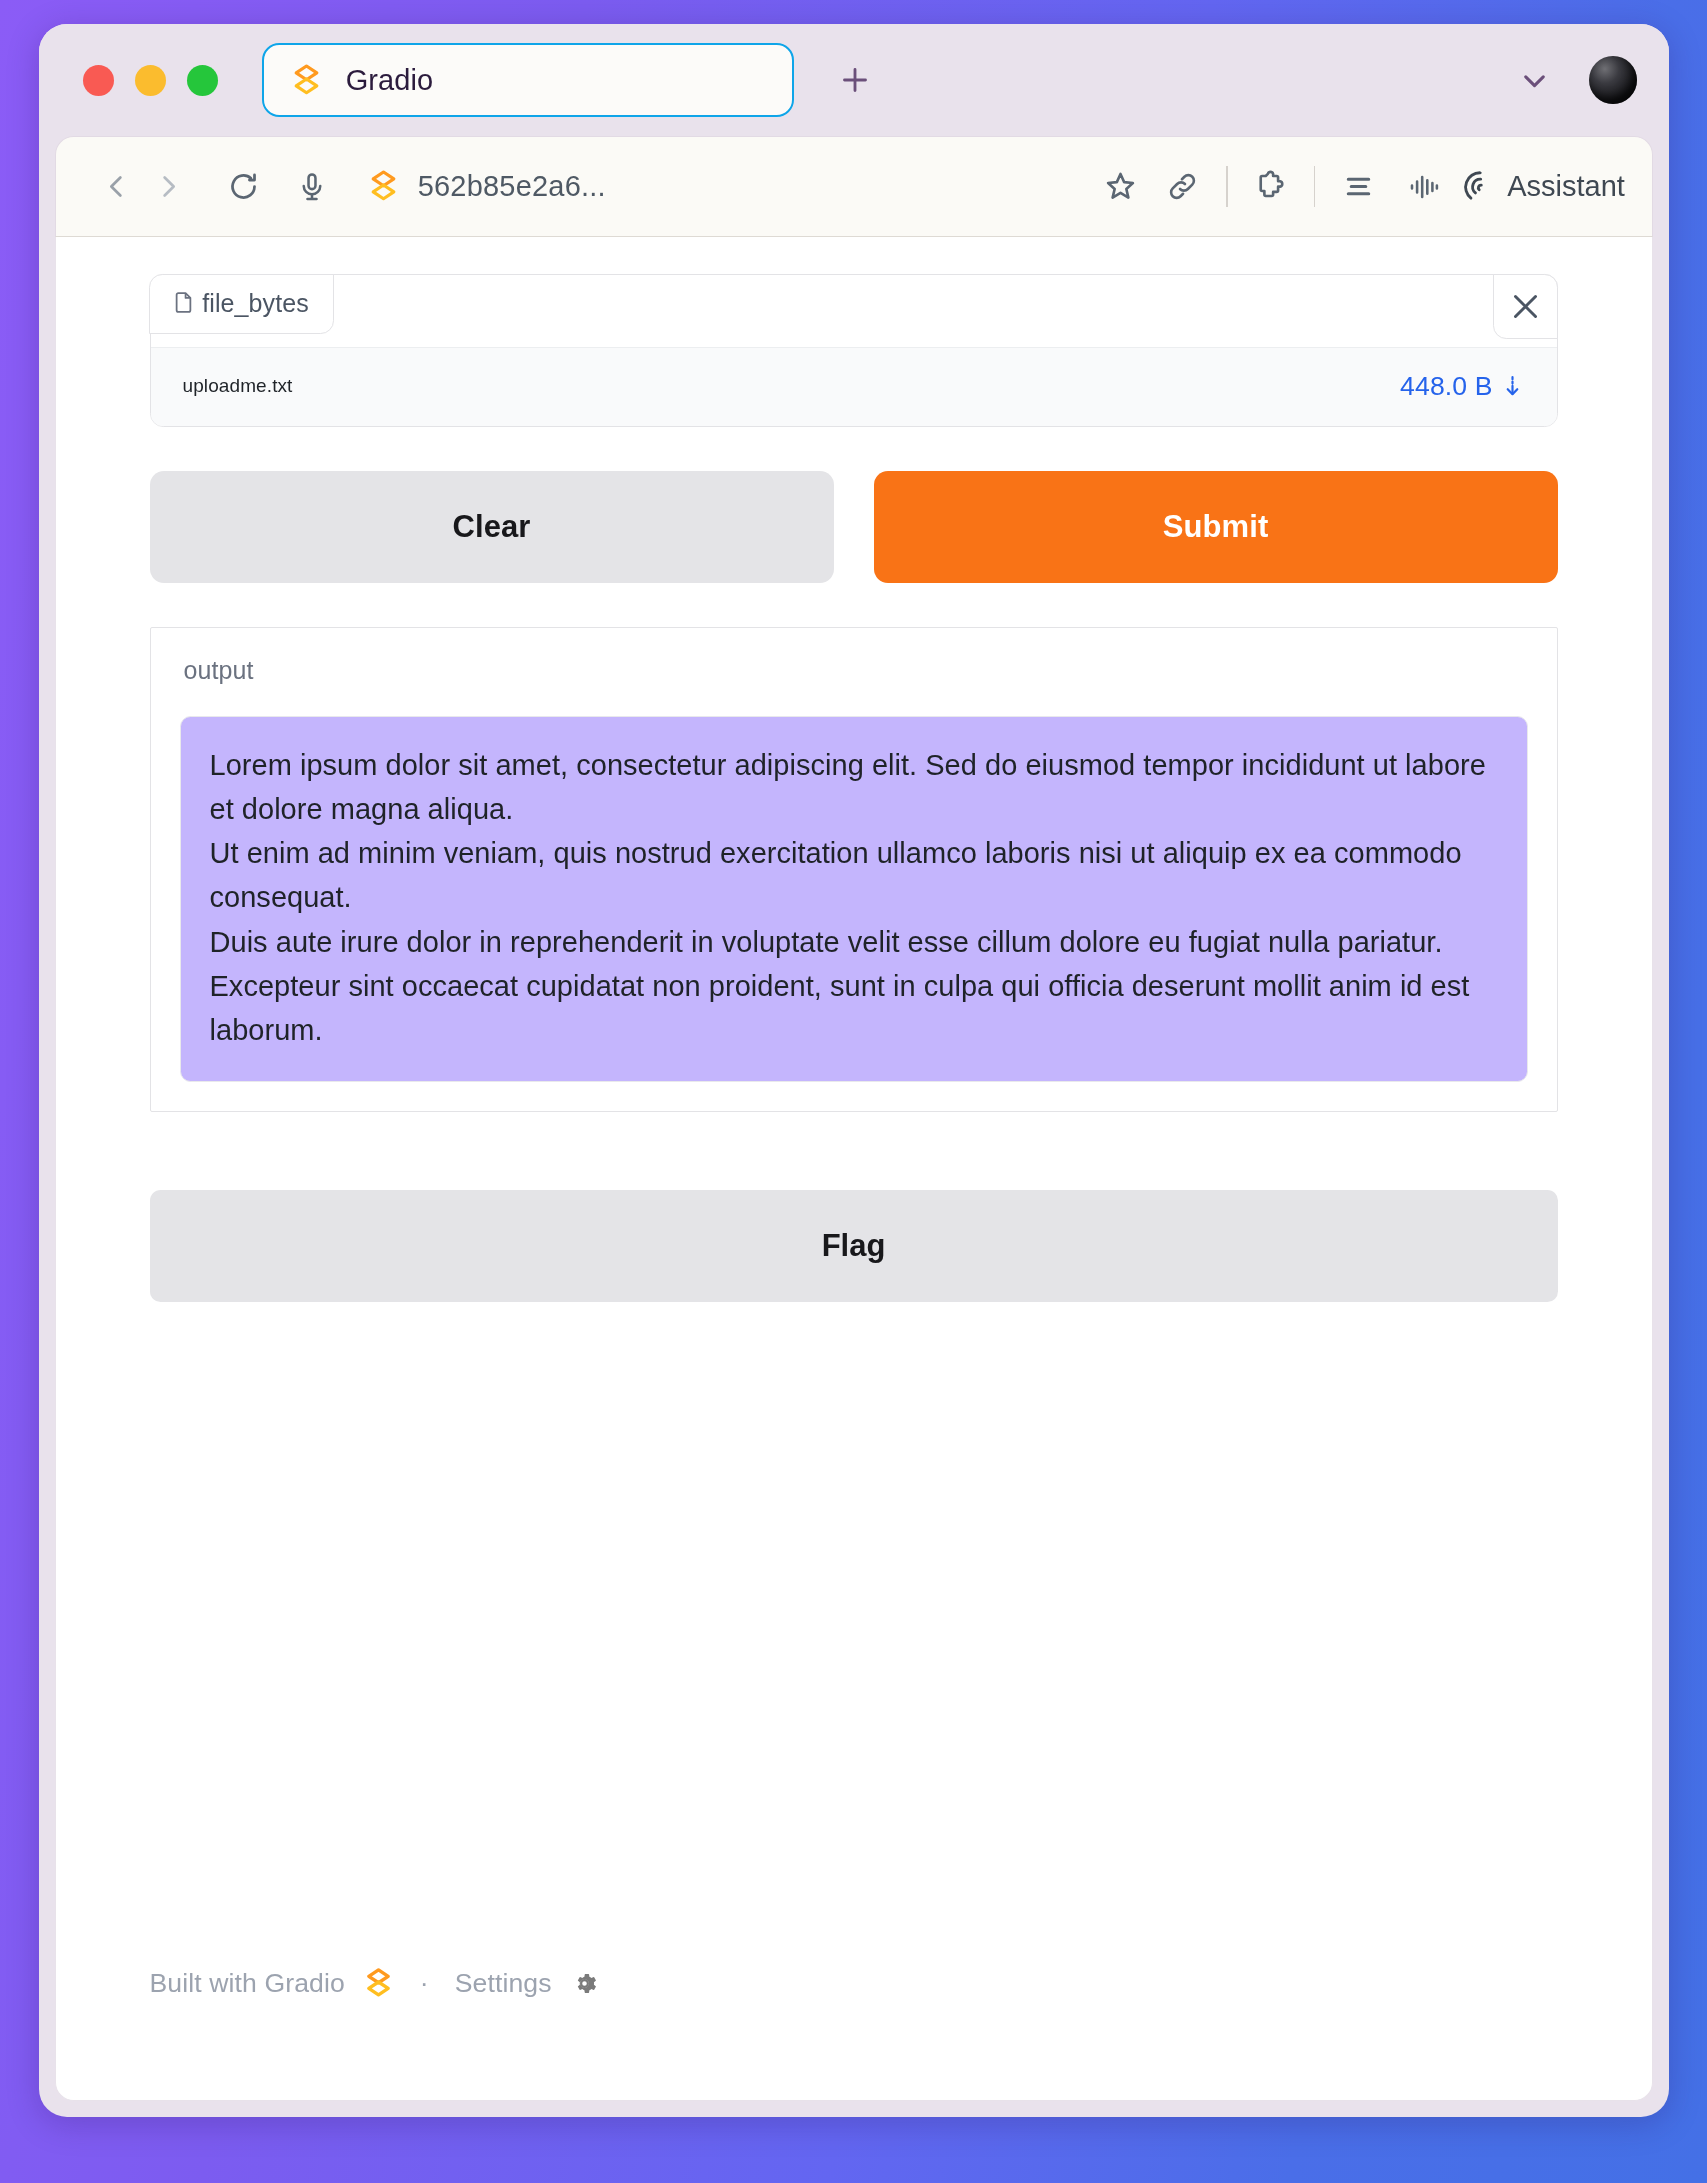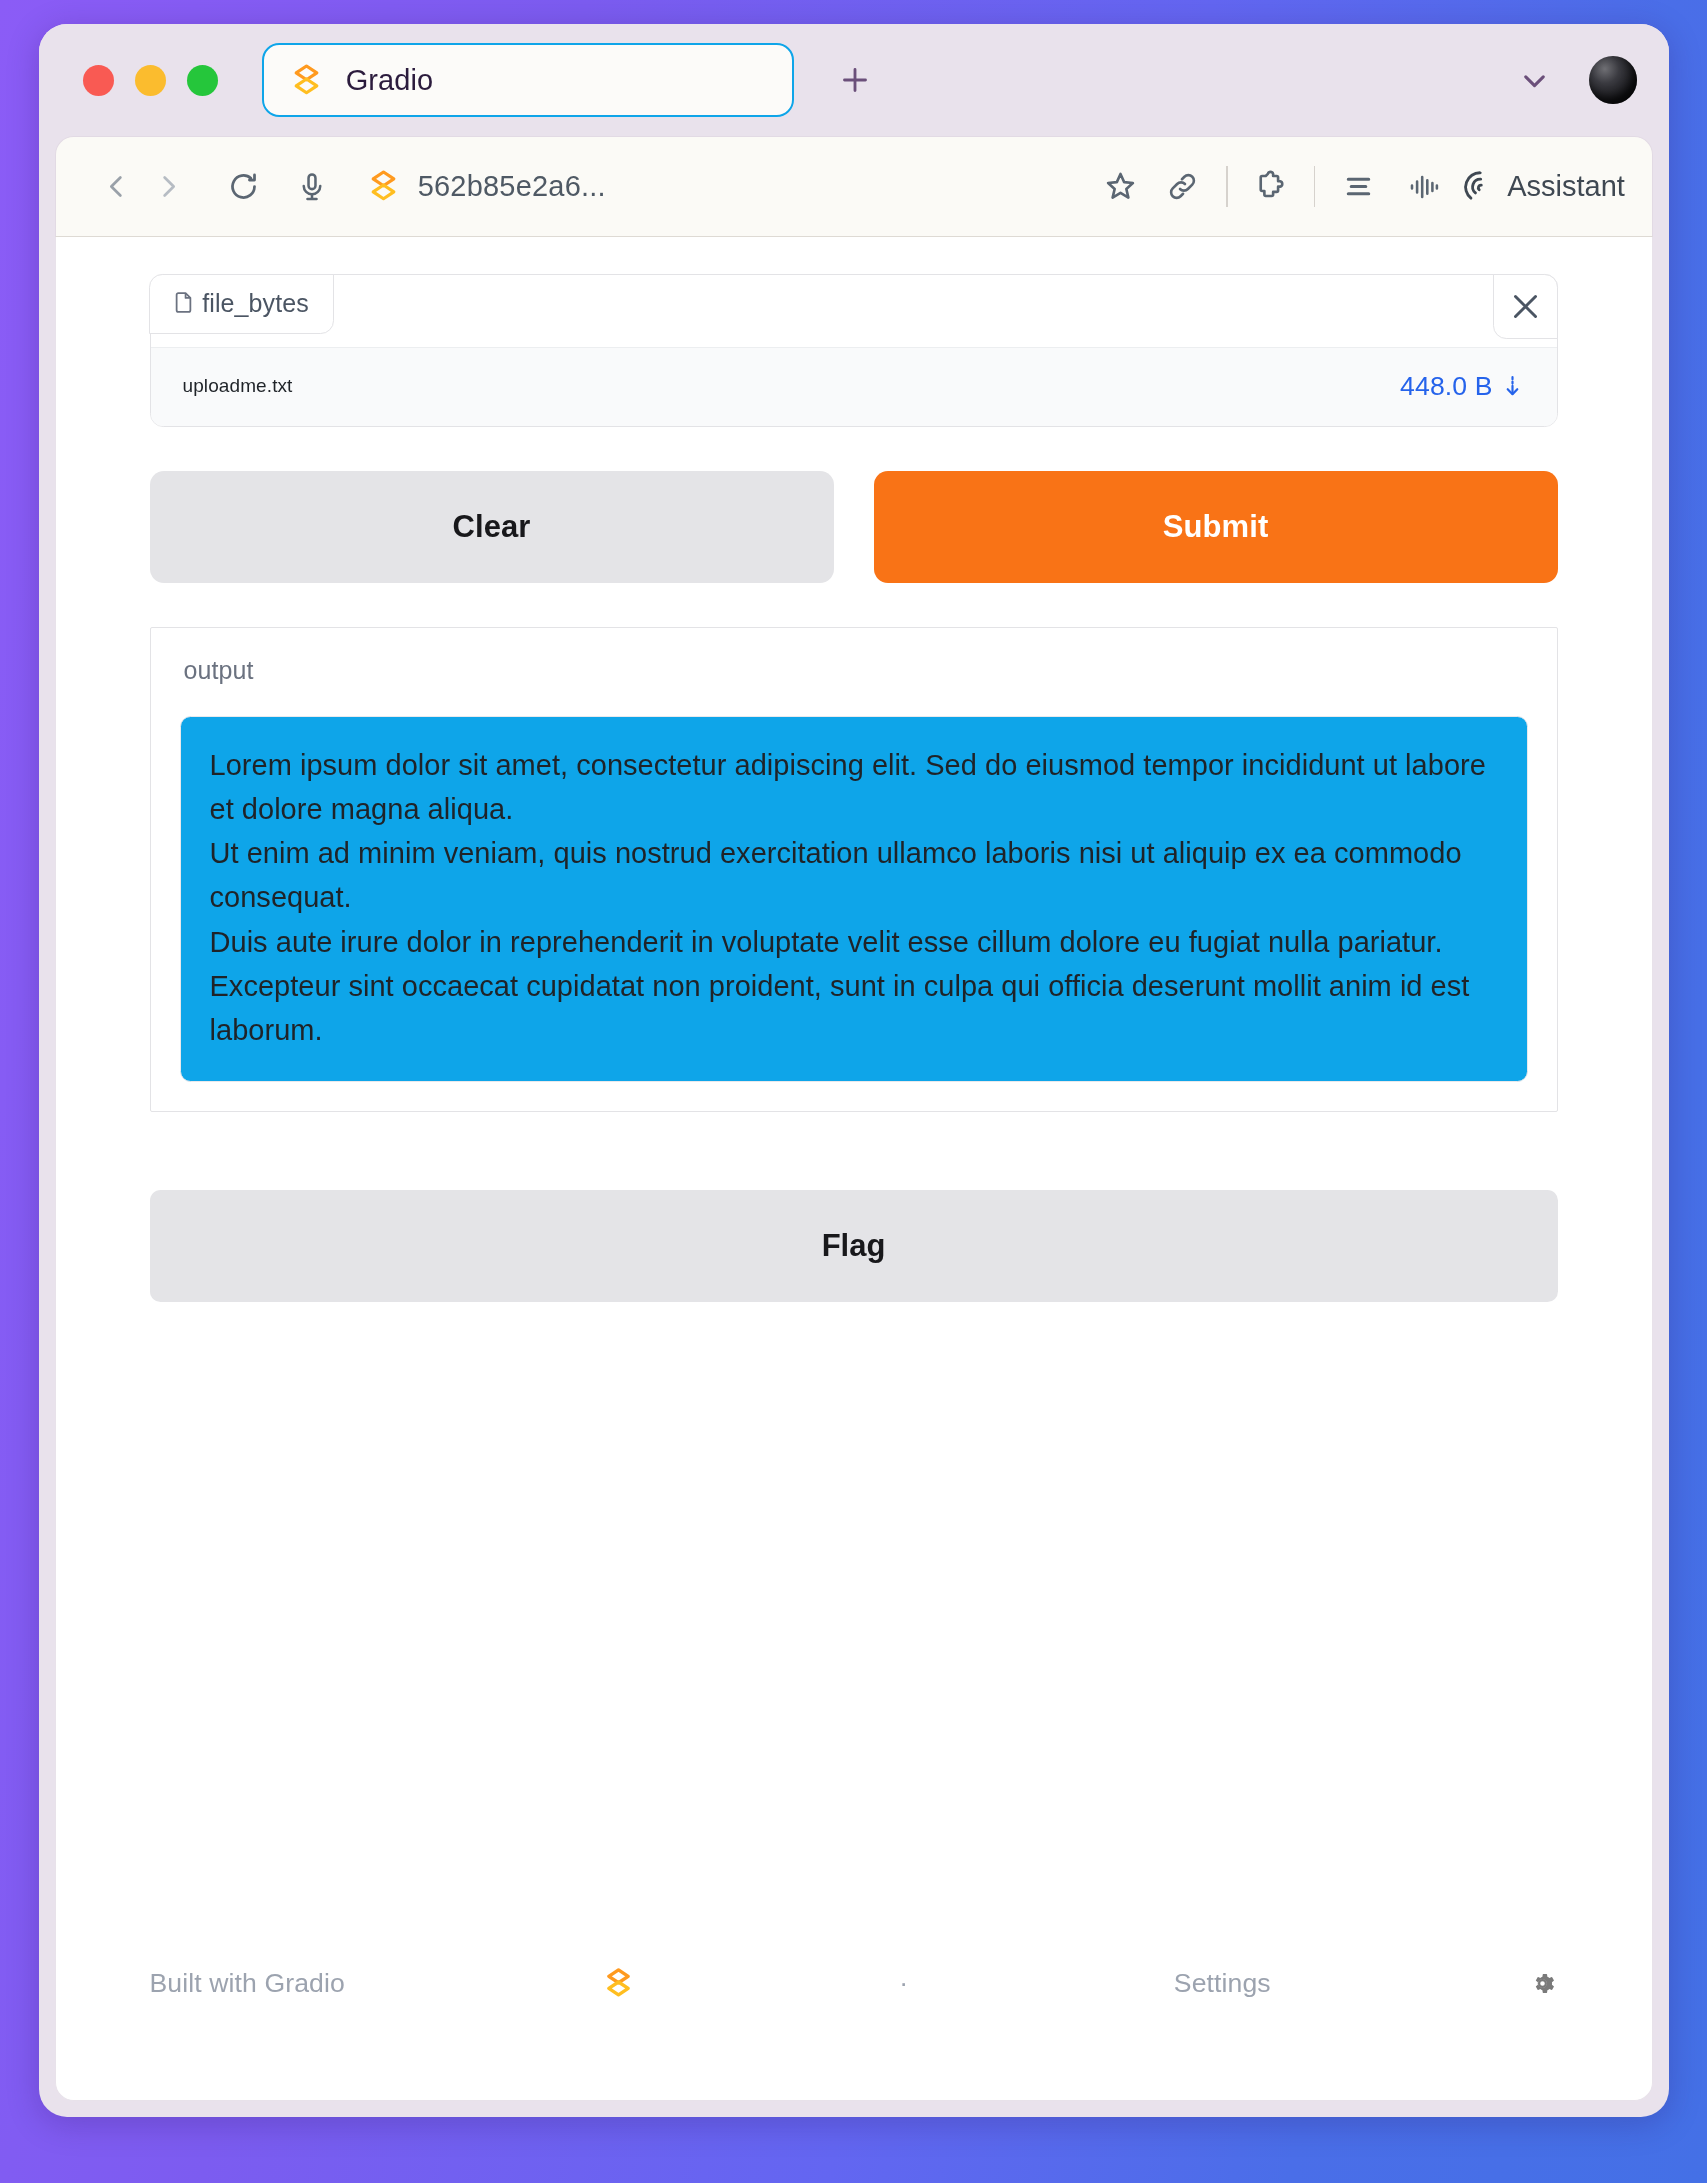--- a/index.html
+++ b/index.html
@@ -266,21 +266,21 @@
   .output-label {
     font-size: 25px;
     color: #6b7280;
     margin-bottom: 31px;
     padding-left: 4px;
     letter-spacing: 0.1px;
   }
   .output-text {
     border: 1.3px solid #e9e9ec;
     border-radius: 10.6px;
-    background: #0ea5e9;
+    background: #c4b5fd;
     padding: 26.6px 29px 29px 29px;
   }
   .output-text p {
     font-size: 29px;
     line-height: 1.52;
     color: #1f2328;
     letter-spacing: 0.03px;
   }
 
   
@@ -293,21 +293,21 @@
     font-size: 31px;
     font-weight: bold;
     margin-top: 34px;
   }
 
   
   .app-footer {
     margin-top: auto;
     display: flex;
     align-items: center;
-    justify-content: space-between;
+    justify-content: flex-start;
     gap: 18px;
     padding: 40px 0 100px 0;
   }
   .footer-text {
     font-size: 26.6px;
     color: #9ca3af;
     letter-spacing: 0.1px;
   }
   .footer-dot {
     font-size: 26.6px;

